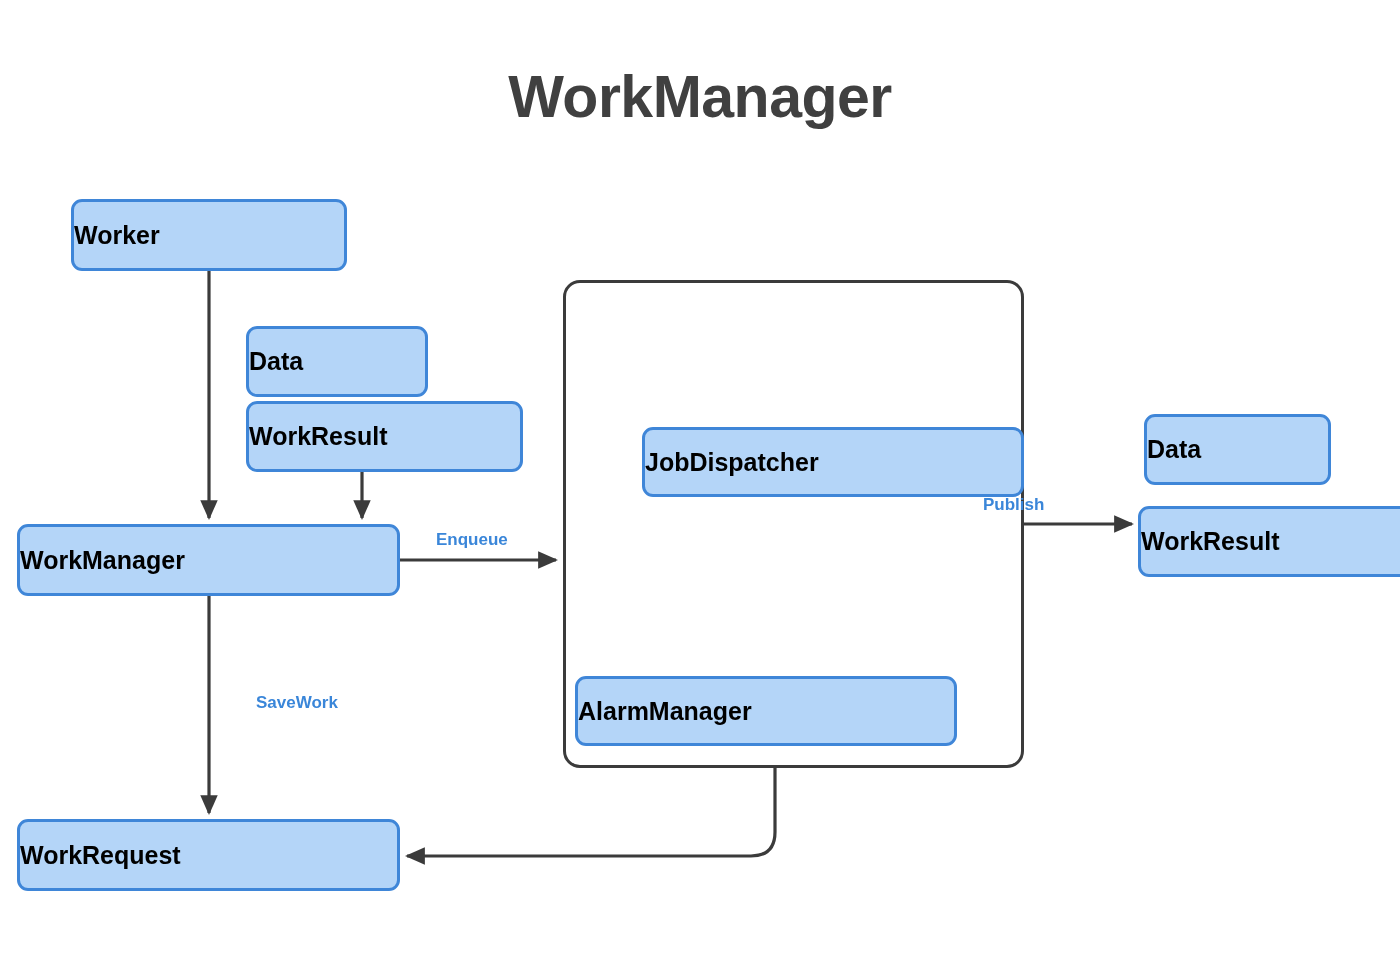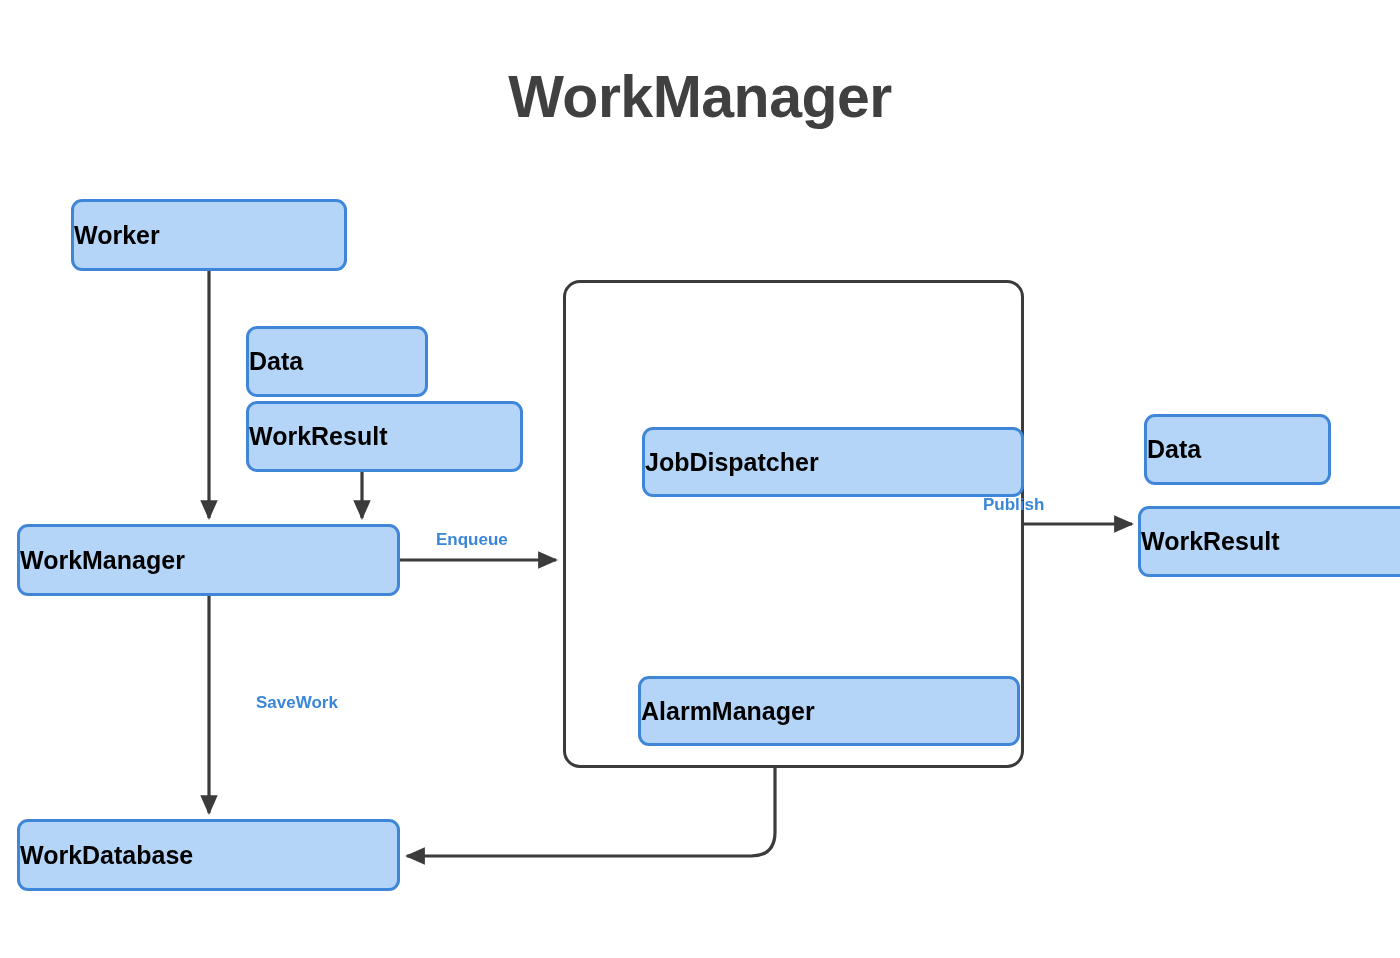--- a/index.html
+++ b/index.html
@@ -102,30 +102,30 @@
 
   <div class="node" style="left:246px; top:401px; width:277px; height:71px;">
     <span>WorkResult</span>
   </div>
 
   <div class="node" style="left:17px; top:524px; width:383px; height:72px;">
     <span>WorkManager</span>
   </div>
 
   <div class="node" style="left:17px; top:819px; width:383px; height:72px;">
-    <span>WorkDatabase</span>
+    <span>WorkRequest</span>
   </div>
 
 
   <div class="node" style="left:602px; top:427px; width:382px; height:70px;margin-left:40px;">
     <span>JobDispatcher</span>
   </div>
 
 
-  <div class="node" style="left:638px; top:676px; width:382px; height:70px;">
+  <div class="node" style="left:575px; top:676px; width:382px; height:70px;">
     <span>AlarmManager</span>
   </div>
 
   <div class="node" style="left:1144px; top:414px; width:187px; height:71px;">
     <span>Data</span>
   </div>
 
   <div class="node" style="left:1138px; top:474px; width:275px; height:71px;margin-top:32px;">
     <span>WorkResult</span>
   </div>

